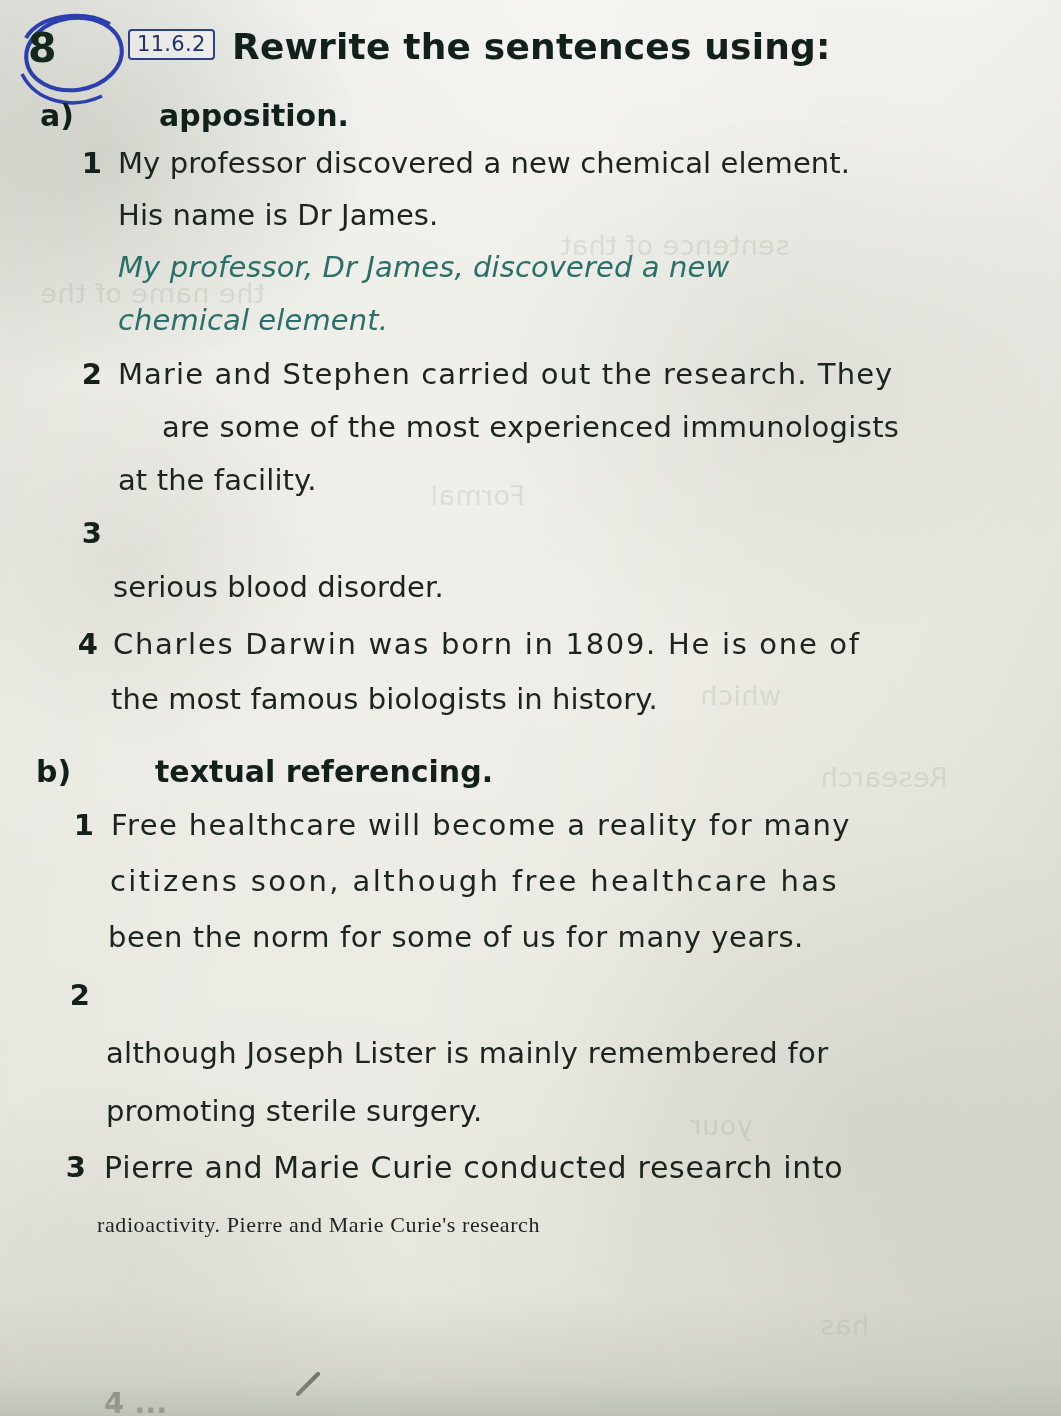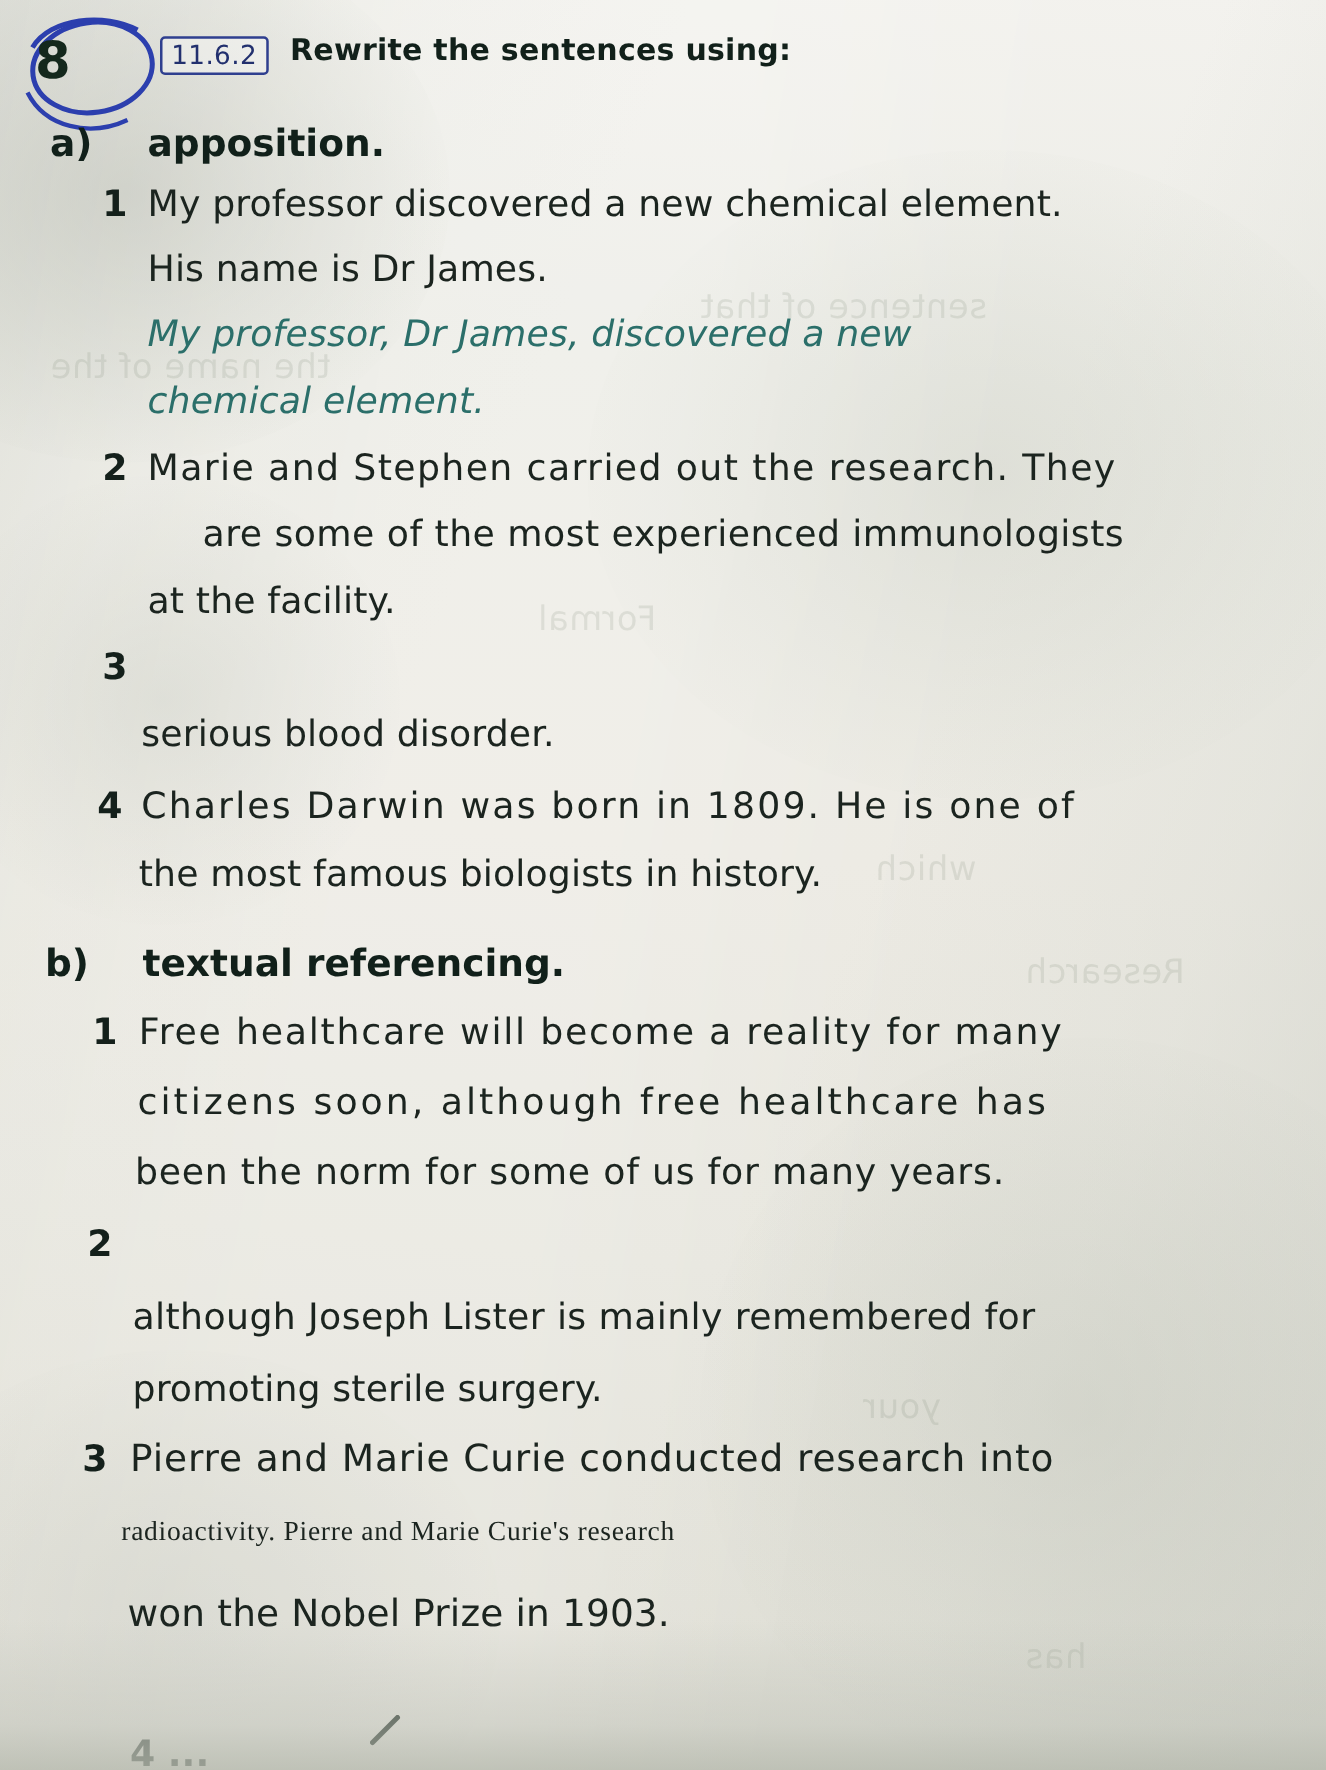--- a/index.html
+++ b/index.html
@@ -126,37 +126,38 @@
     color: #22306e;
     background: rgba(255,255,255,0.35);
     font-family: "DejaVu Sans", sans-serif;
     letter-spacing: .3px;
   }
 
   .heading {
     position: absolute;
     left: 232px;
     top: 26px;
-    font-size: 24px;
+    font-size: 36px;
     font-weight: bold;
     color: #11201a;
     letter-spacing: .2px;
   }
 
   .sublabel {
     position: absolute;
     font-size: 30px;
     font-weight: bold;
     color: #11201a;
   }
   .subtext {
     position: absolute;
     font-size: 30px;
     font-weight: bold;
     color: #11201a;
+    margin-left: 41px;
   }
 
   .itemnum {
     position: absolute;
     font-size: 29px;
     font-weight: bold;
     color: #14201b;
     text-align: right;
     width: 40px;
   }
@@ -262,21 +263,20 @@
     <div class="line" style="left:110px; top:864px; letter-spacing:2.4px;">citizens soon, although free healthcare has</div>
     <div class="line" style="left:108px; top:920px; letter-spacing:0.6px;">been the norm for some of us for many years.</div>
 
     <div class="itemnum" style="left:50px; top:978px;">2</div>
     <div class="line" style="left:106px; top:1036px; letter-spacing:0.3px;">although Joseph Lister is mainly remembered for</div>
     <div class="line" style="left:106px; top:1094px;">promoting sterile surgery.</div>
 
     <div class="itemnum" style="left:46px; top:1150px;">3</div>
     <div class="line" style="left:104px; top:1150px; letter-spacing:0.7px; font-size:30px;">Pierre and Marie Curie conducted research into</div>
     <div class="line" style="left:97px; top:1212px; letter-spacing:0.6px; font-size:22px;font-family:Liberation Serif, serif;">radioactivity. Pierre and Marie Curie's research</div>
-    <div class="line" style="left:102px; top:1274px; font-size:30px;">won the Nobel Prize in 1903.</div>
 
     <div class="tick">
       <svg width="30" height="26" viewBox="0 0 30 26" fill="none">
         <path d="M2 22 L 22 2" stroke="#233027" stroke-width="4" stroke-linecap="round"></path>
       </svg>
     </div>
 
     <div class="cutoff">4 ...</div>
   </div>
 

